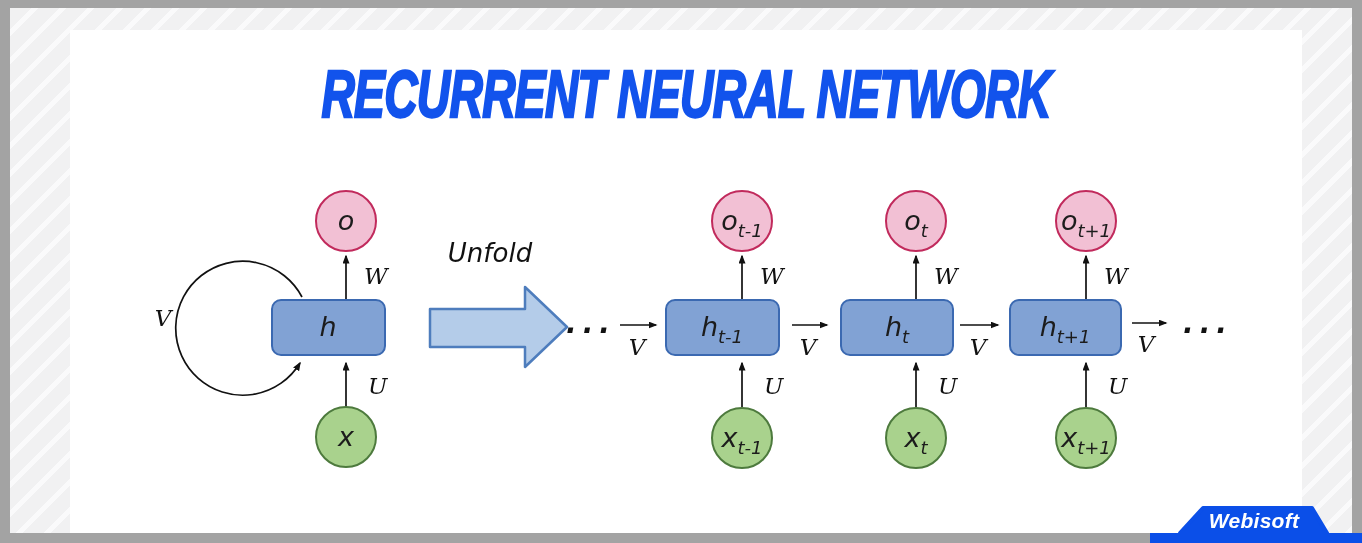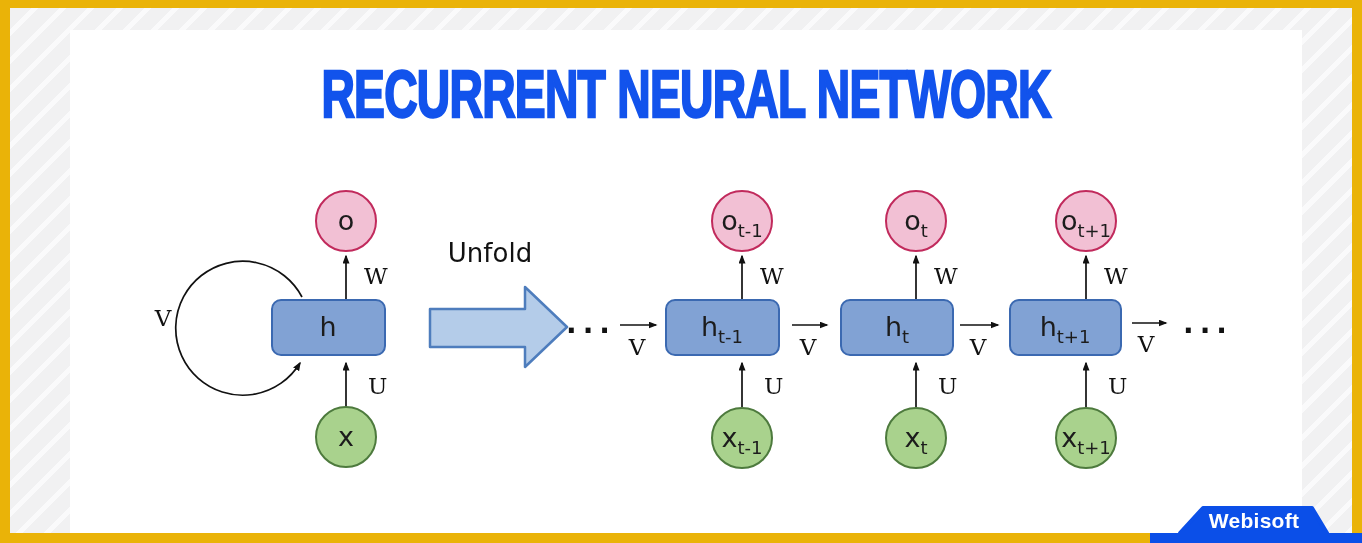--- a/index.html
+++ b/index.html
@@ -1,17 +1,17 @@
 <!DOCTYPE html>
 <html><head>
 <meta charset="utf-8">
 <style>
   html,body{margin:0;padding:0;}
-  .page{position:relative;width:1362px;height:543px;background:#eab308;overflow:hidden;
-        font-family:"Liberation Sans",sans-serif;}
+  .page{position:relative;width:1362px;height:543px;background:#a3a3a3;overflow:hidden;
+        font-family:"Liberation Sans",sans-serif;font-style:italic;}
   .stripes{position:absolute;left:10px;top:8px;right:10px;bottom:10px;
            background:repeating-linear-gradient(135deg,#f1f1f2 0 15px,#fafafb 15px 20px);}
   .card{position:absolute;left:70px;top:30px;width:1232px;height:503px;background:#ffffff;}
   .title{position:absolute;left:0;right:0;top:26px;margin:0;text-align:center;
          color:#1253ec;font-weight:bold;font-size:66px;letter-spacing:-1px;
          transform:scaleX(0.70);-webkit-text-stroke:2.4px #1253ec;white-space:nowrap;}
   svg text{user-select:none;}
   .node-label{font-family:"DejaVu Sans","Liberation Sans",sans-serif;font-size:27px;fill:#1c1c1c;}
   .node-sub{font-size:18px;}
   .wlabel{font-family:"DejaVu Serif","Liberation Serif",serif;font-size:23px;fill:#111;}

